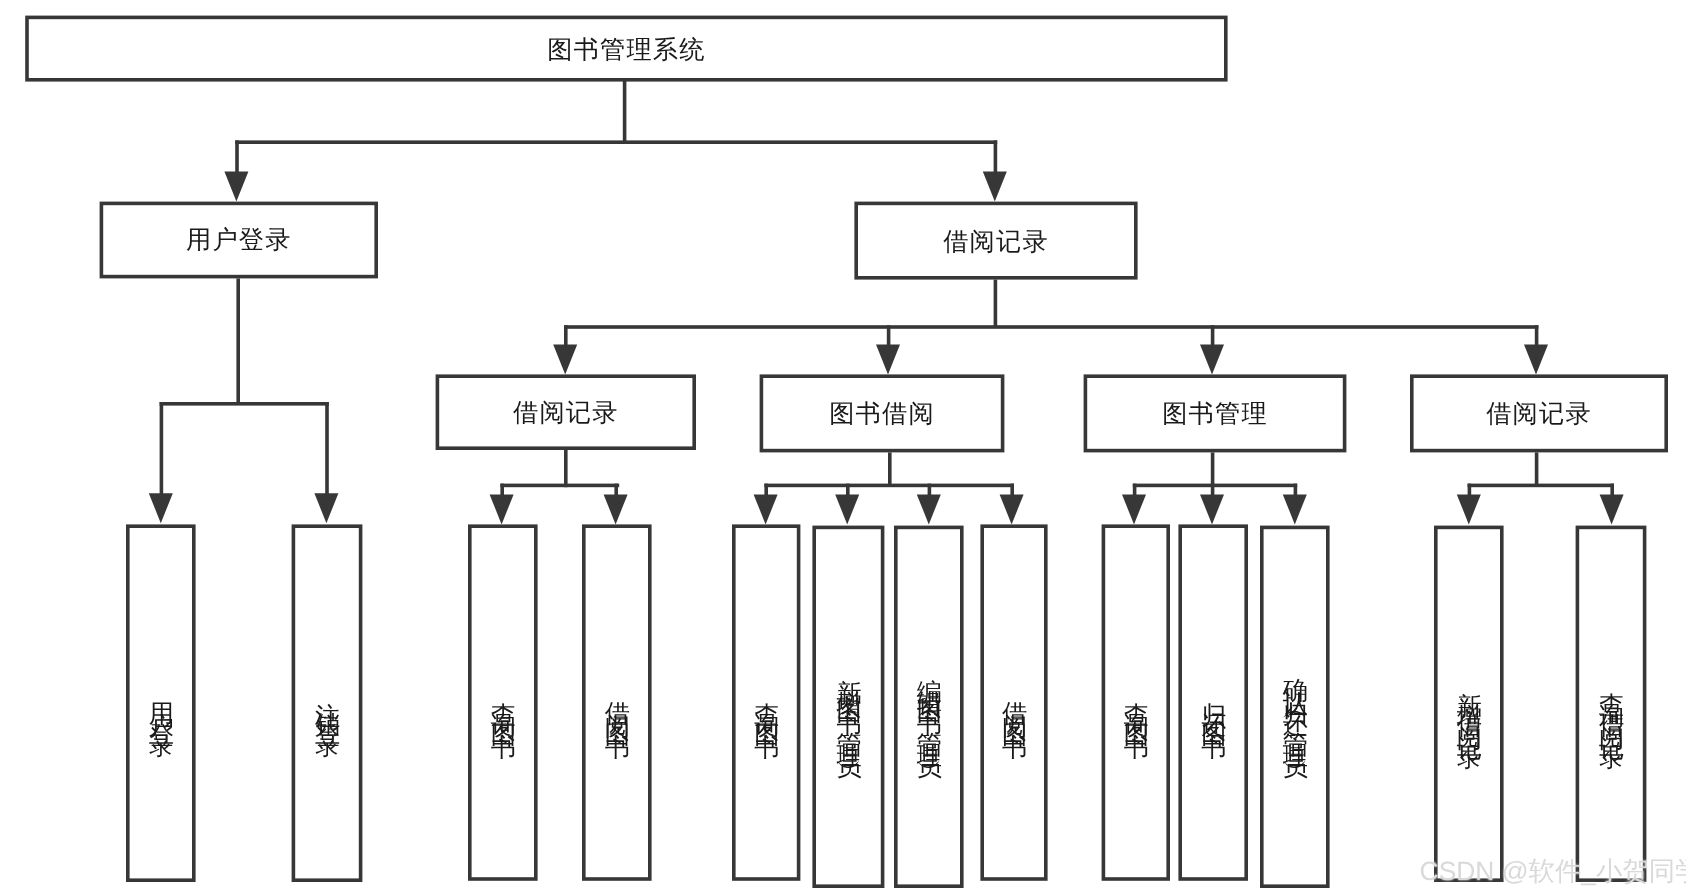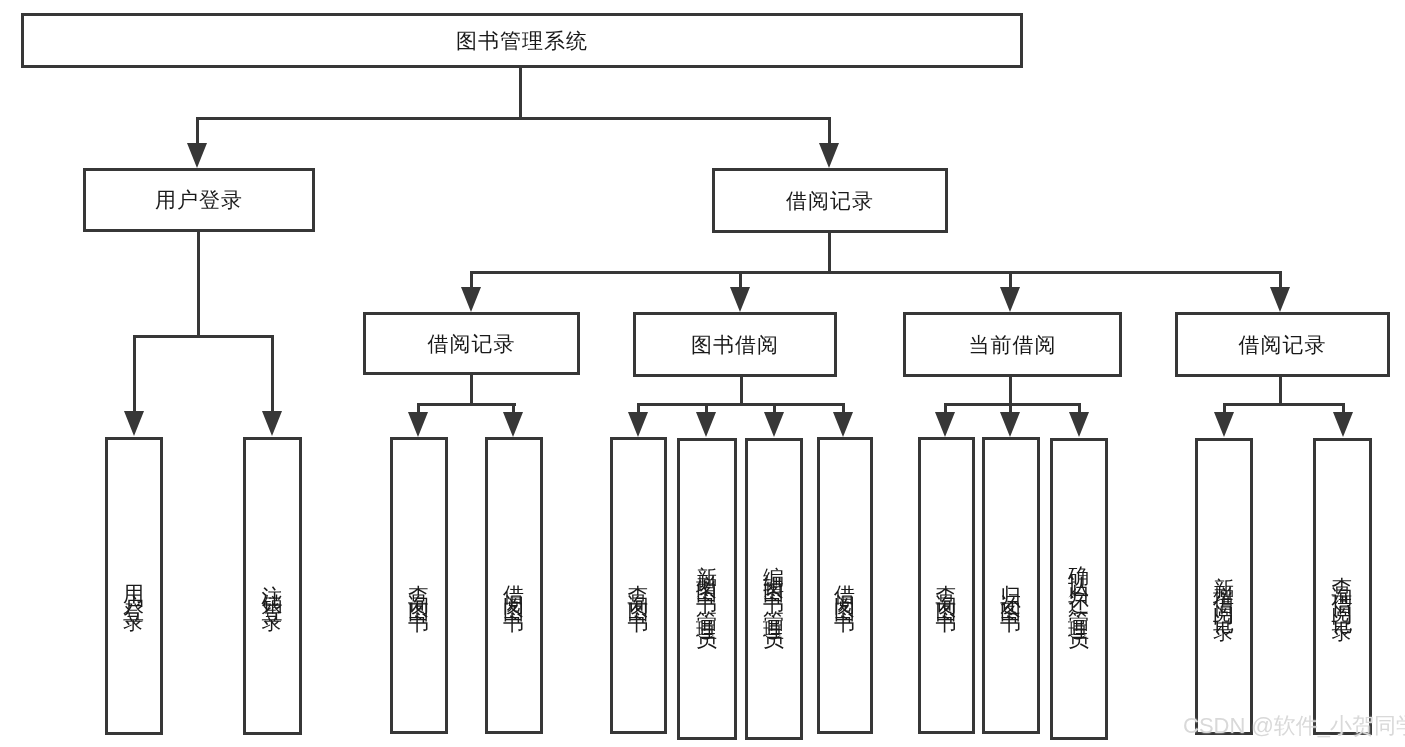--- a/index.html
+++ b/index.html
@@ -112,21 +112,21 @@
   <div class="ln" style="left:1279px;top:271px;width:3px;height:17px"></div>
   <div class="ah" style="left:1270px;top:287px"></div>
 
   <div class="box" style="left:363px;top:312px;width:217px;height:63px">
     <span class="lbl">借阅记录</span>
   </div>
   <div class="box" style="left:633px;top:312px;width:204px;height:65px">
     <span class="lbl">图书借阅</span>
   </div>
   <div class="box" style="left:903px;top:312px;width:219px;height:65px">
-    <span class="lbl">当前借阅</span>
+    <span class="lbl">图书管理</span>
   </div>
   <div class="box" style="left:1175px;top:312px;width:215px;height:65px">
     <span class="lbl">借阅记录</span>
   </div>
 
   <div class="ln" style="left:470px;top:375px;width:3px;height:31px"></div>
   <div class="ln" style="left:417px;top:403px;width:99px;height:3px"></div>
   <div class="ln" style="left:417px;top:403px;width:3px;height:11px"></div>
   <div class="ah" style="left:408px;top:412px"></div>
   <div class="ln" style="left:512px;top:403px;width:3px;height:11px"></div>

